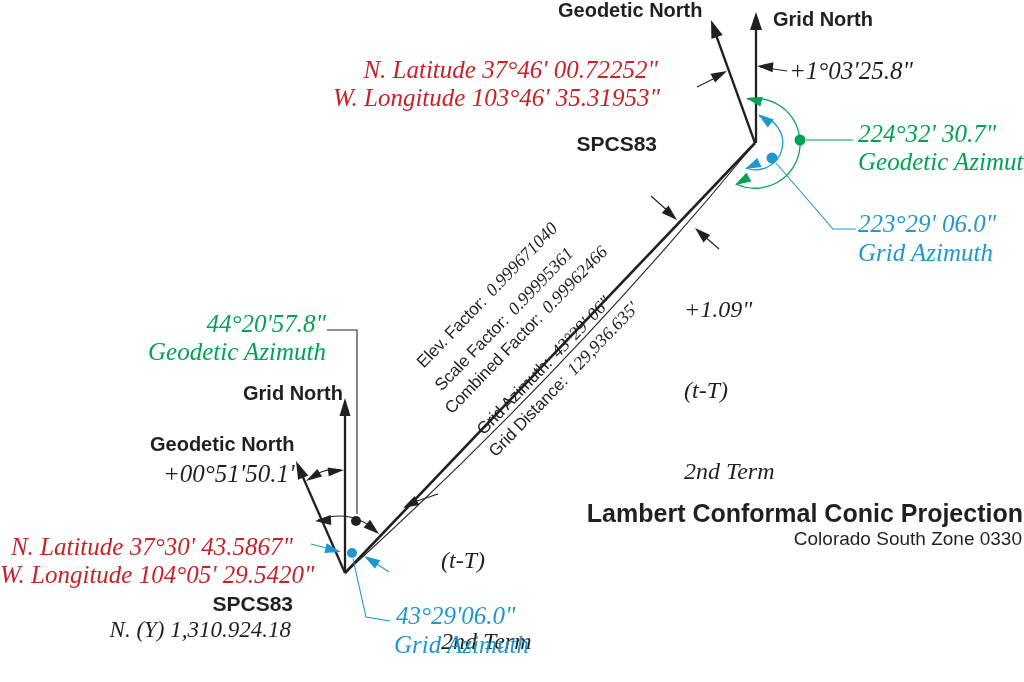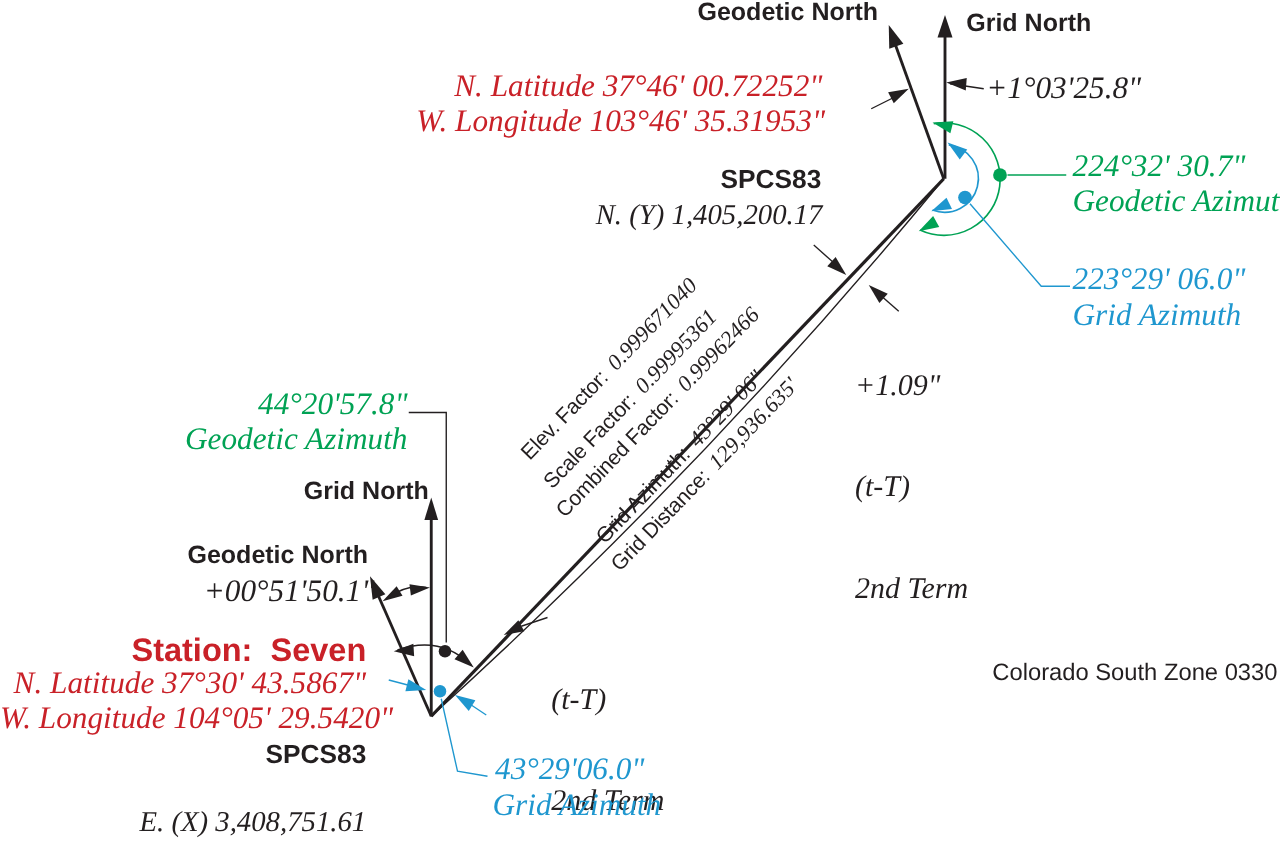--- a/index.html
+++ b/index.html
@@ -127,42 +127,40 @@
       <path class="ln w1" d="M438,494 L417,501"></path>
       <path class="ah" d="M403,508 L414.7,496.1 L419.4,504.9 Z"></path>
     </g>
   </svg>
 
   <div class="t bold s20" style="left:558px;top:0px;">Geodetic North</div>
   <div class="t bold s20" style="left:773px;top:9px;">Grid North</div>
   <div class="t ital s25 red ra" style="left:320px;top:57px;width:338px;">N. Latitude 37°46' 00.72252"</div>
   <div class="t ital s25 red ra" style="left:320px;top:85px;width:340px;">W. Longitude 103°46' 35.31953"</div>
   <div class="t bold s22 ra" style="left:460px;top:133px;width:197px;">SPCS83</div>
-  <div class="t ital s23 ra" style="left:420px;top:160px;width:238px;">N. (Y) 1,405,200.17</div>
   <div class="t ital s25" style="left:789px;top:58px;">+1°03'25.8"</div>
   <div class="t ital s25 green" style="left:858px;top:121px;">224°32' 30.7"</div>
   <div class="t ital s25 green" style="left:858px;top:149px;">Geodetic Azimuth</div>
   <div class="t ital s25 blue" style="left:858px;top:211px;">223°29' 06.0"</div>
   <div class="t ital s25 blue" style="left:858px;top:240px;">Grid Azimuth</div>
   <div class="t ital s24" style="left:684px;top:242px;">
     <div>+1.09"</div>
     <div>(t-T)</div>
     <div>2nd Term</div>
   </div>
 
   <div class="t ital s25 green ra" style="left:125px;top:311px;width:201px;">44°20'57.8"</div>
   <div class="t ital s25 green ra" style="left:125px;top:339px;width:201px;">Geodetic Azimuth</div>
   <div class="t bold s20" style="left:243px;top:383px;">Grid North</div>
   <div class="t bold s20" style="left:150px;top:434px;">Geodetic North</div>
   <div class="t ital s25" style="left:163px;top:461px;">+00°51'50.1"</div>
-  <div class="t bold s26 red ra" style="left:95px;top:507px;width:198px;">Station:  Seven</div>
   <div class="t ital s25 red ra" style="left:0px;top:534px;width:293px;">N. Latitude 37°30' 43.5867"</div>
   <div class="t ital s25 red ra" style="left:0px;top:562px;width:296px;">W. Longitude 104°05' 29.5420"</div>
   <div class="t bold s22 ra" style="left:150px;top:593px;width:143px;">SPCS83</div>
-  <div class="t ital s23 ra" style="left:90px;top:646px;width:203px;">E. (X) 3,408,751.61</div>
+  <div class="t ital s23 ra" style="left:90px;top:618px;width:201px;">N. (Y) 1,310.924.18</div>
   <div class="t ital s24" style="left:441px;top:493px;">
     <div>(t-T)</div>
     <div>2nd Term</div>
     
   </div>
   <div class="t ital s25 blue" style="left:396px;top:603px;">43°29'06.0"</div>
   <div class="t ital s25 blue" style="left:394px;top:632px;">Grid Azimuth</div>
 
   <div class="rot" style="left:387px;top:358px;">
     <span class="lab">Elev. Factor:</span><span class="val">0.999671040</span>
@@ -173,15 +171,16 @@
   <div class="rot" style="left:415px;top:404px;">
     <span class="lab">Combined Factor:</span><span class="val">0.99962466</span>
   </div>
   <div class="rot" style="left:447px;top:425px;">
     <span class="lab">Grid Azimuth:</span><span class="val">43°29' 06"</span>
   </div>
   <div class="rot" style="left:459px;top:447px;">
     <span class="lab">Grid Distance:</span><span class="val">129,936.635'</span>
   </div>
 
+  <div class="t bold s25 ra" style="left:523px;top:500px;width:500px;">Lambert Conformal Conic Projection</div>
   <div class="t s19 ra" style="left:522px;top:529px;width:500px;">Colorado South Zone 0330</div>
 
 </div>
 
 </body></html>

